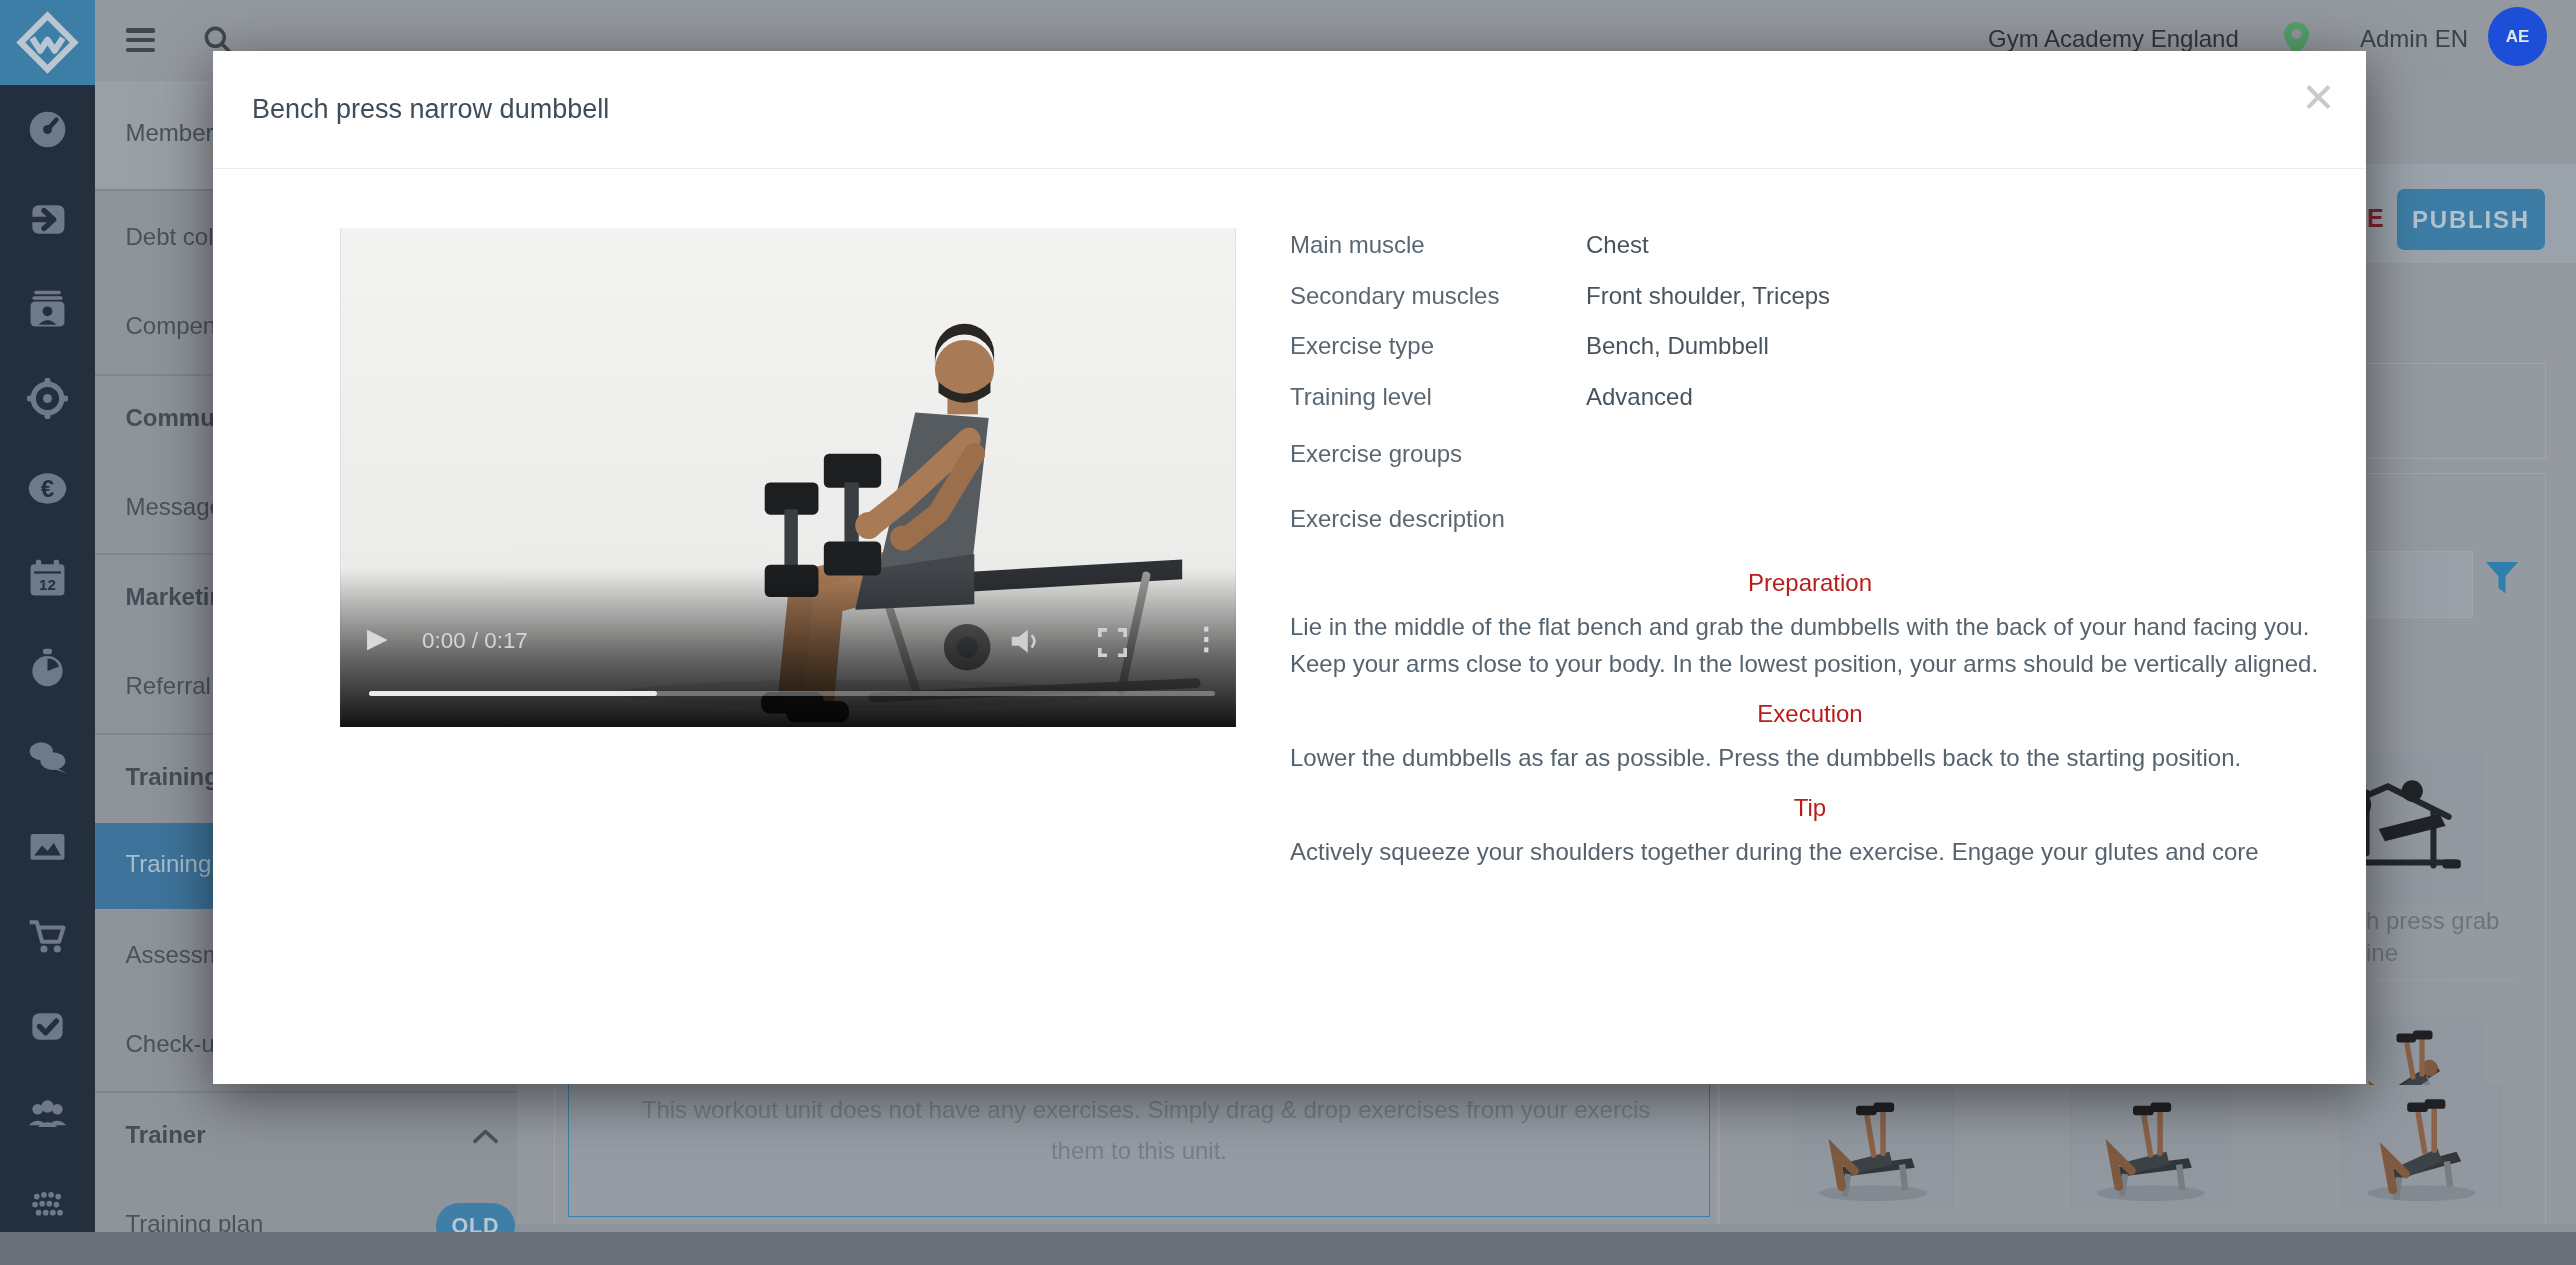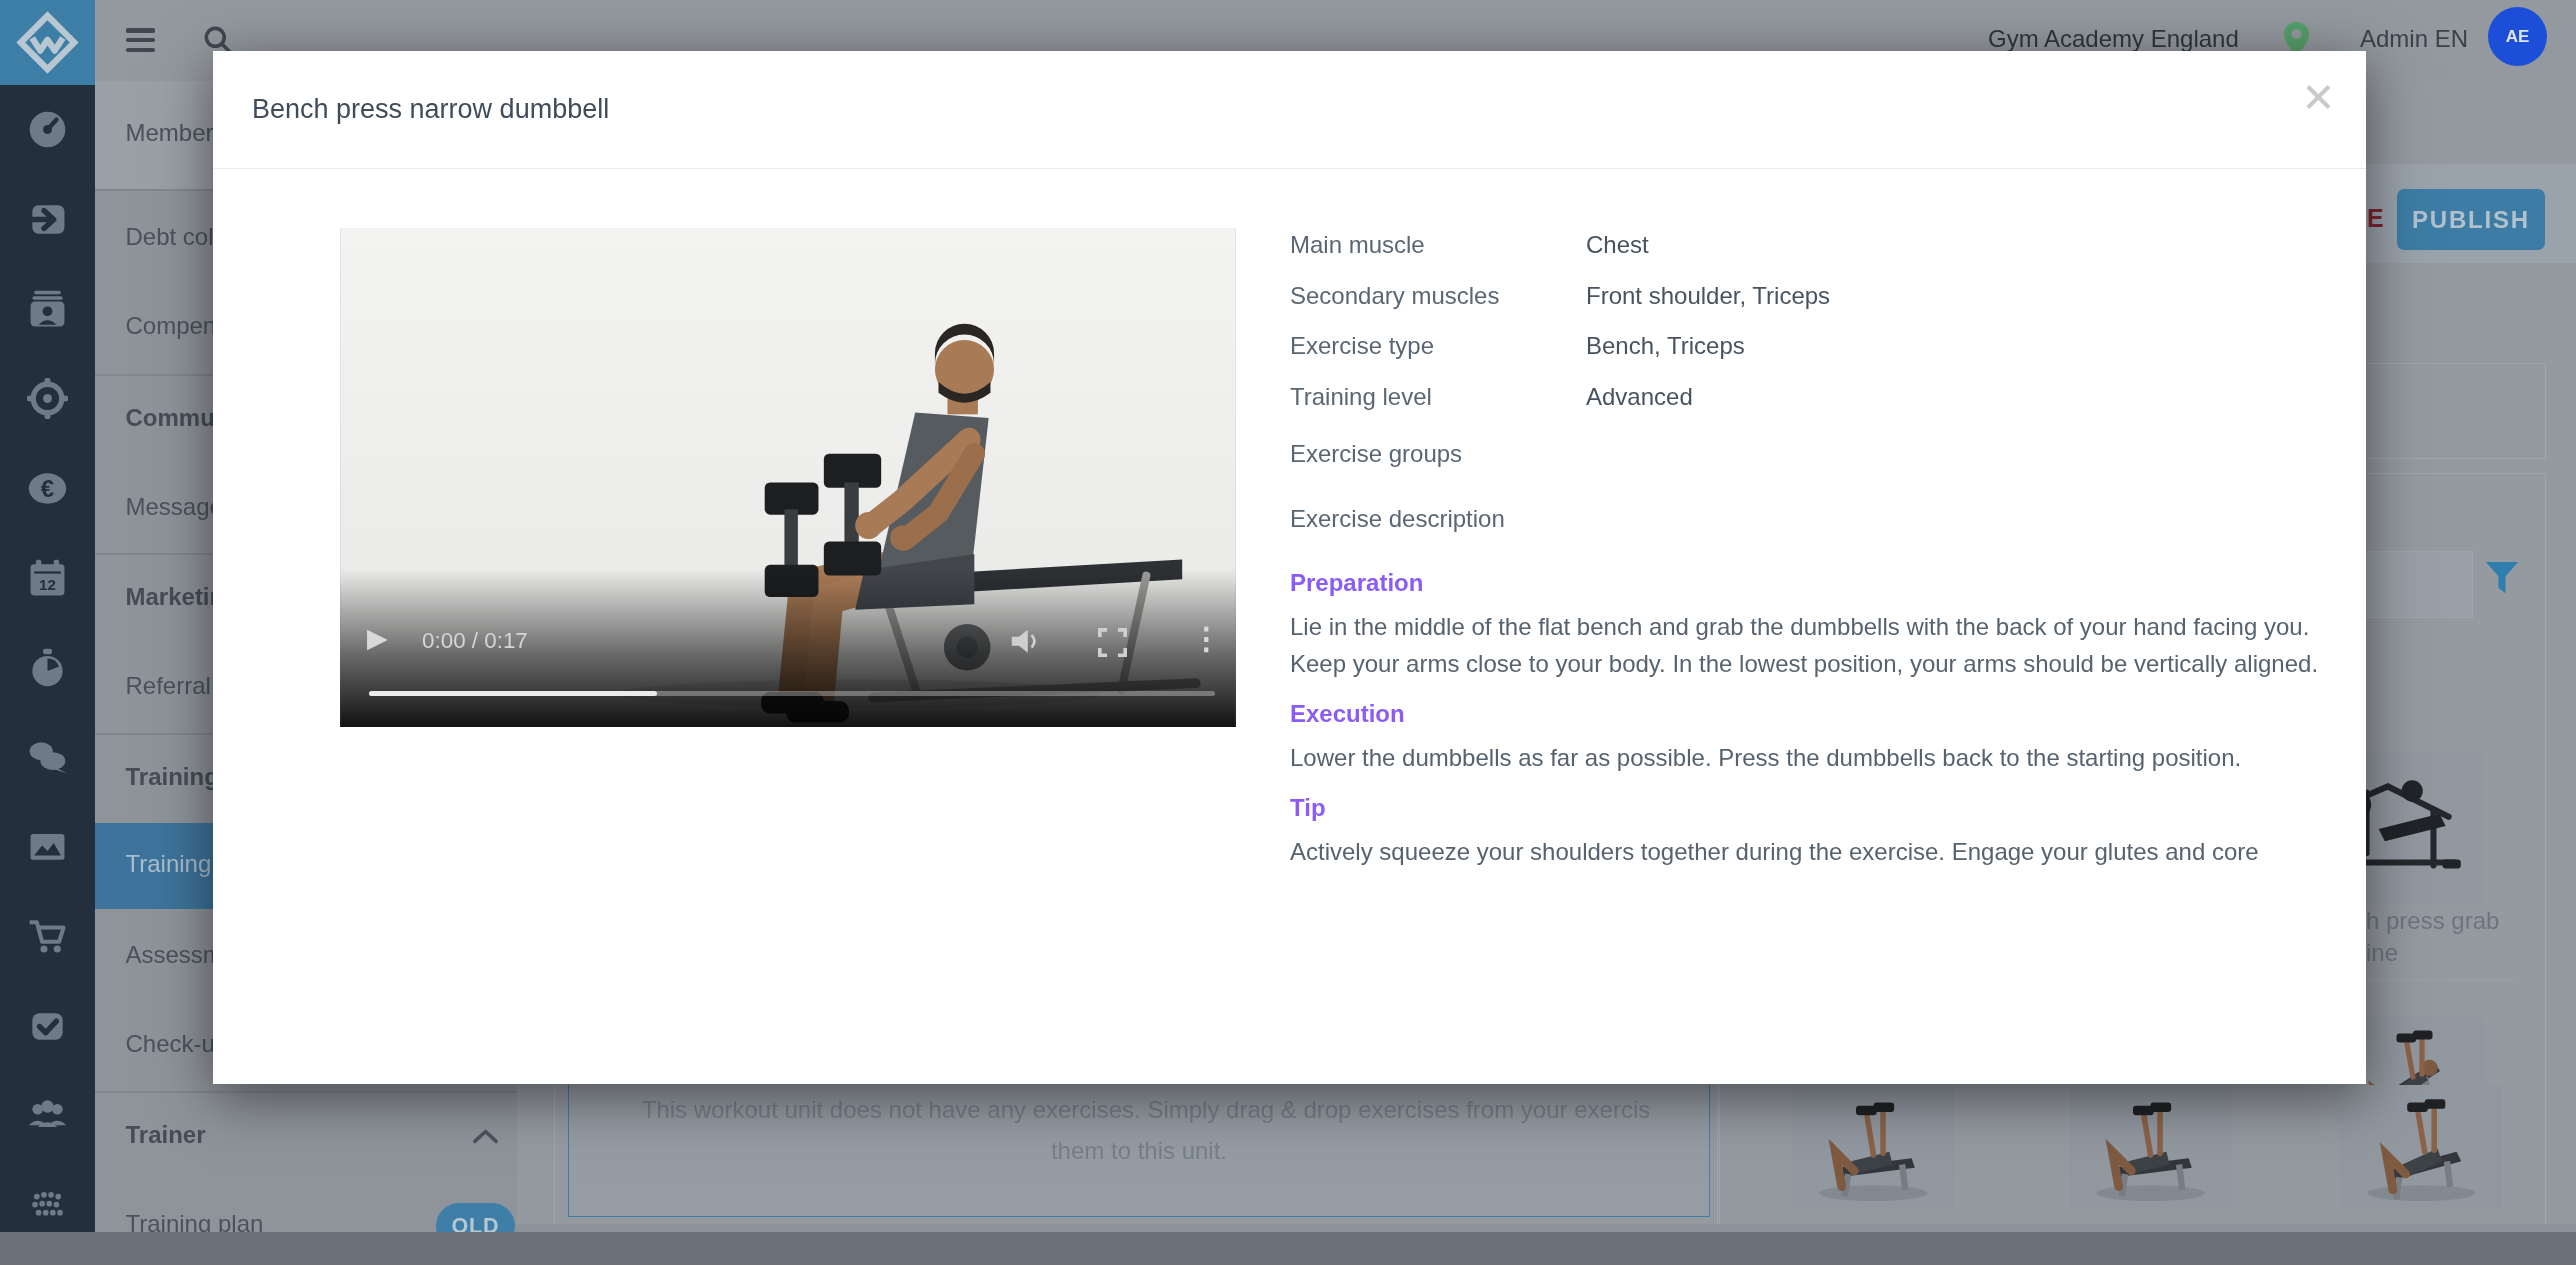--- a/index.html
+++ b/index.html
@@ -55,21 +55,21 @@
   .m-close{position:absolute;right:30.5px;top:27px;font-size:41px;color:#c8cacc;line-height:1;cursor:pointer;}
   .video{position:absolute;left:127px;top:177px;width:896px;height:499px;background:#000;overflow:hidden;}
   .v-ctrl{position:absolute;color:#d9d9d9;}
   .v-time{font-size:22.4px;color:#d5d5d5;}
   .v-bar{position:absolute;left:29px;top:463px;width:846px;height:4.5px;background:rgba(255,255,255,0.32);border-radius:2.7px;}
   .v-buf{position:absolute;left:0;top:0;height:4.5px;width:34%;background:rgba(255,255,255,0.85);border-radius:2.7px;}
   .d-row{position:absolute;left:1077px;height:36px;font-size:24px;white-space:nowrap;}
   .d-label{display:inline-block;width:296px;color:#5a6773;}
   .d-value{color:#47545f;}
   .m-desc{position:absolute;left:1077px;top:511px;width:1040px;height:344px;overflow:hidden;padding-top:7.2px;box-sizing:border-box;}
-  .m-desc h4{margin:0 0 10.8px 0;font-size:24px;font-weight:bold;color:#8b5cf6;}
+  .m-desc h4{margin:0 0 10.8px 0;font-size:24px;font-weight:normal;color:#b91c1c;text-align:center;}
   .m-desc p{margin:0 0 18px 0;font-size:24px;line-height:37px;color:#56636e;}
   .m-footer{position:absolute;left:0;top:930px;width:100%;height:103px;background:#f6f7f9;border-top:1.8px solid #e8eaed;
             display:flex;align-items:center;justify-content:flex-end;gap:108px;padding-right:38px;box-sizing:border-box;}
   .btn-cancel{font-size:25px;font-weight:bold;letter-spacing:1.3px;color:#9aa0a5;cursor:pointer;}
   .btn-add{font-size:25px;font-weight:bold;letter-spacing:1.3px;color:#44a3e3;cursor:pointer;}
 </style>
 </head>
 <body>
 
 <div id="app">
@@ -388,21 +388,21 @@
         </div>
     </div>
 
     <div class="d-row" style="top:180px;">
       <span class="d-label">Main muscle</span><span class="d-value">Chest</span>
     </div>
     <div class="d-row" style="top:231px;">
       <span class="d-label">Secondary muscles</span><span class="d-value">Front shoulder, Triceps</span>
     </div>
     <div class="d-row" style="top:281px;">
-      <span class="d-label">Exercise type</span><span class="d-value">Bench, Triceps</span>
+      <span class="d-label">Exercise type</span><span class="d-value">Bench, Dumbbell</span>
     </div>
     <div class="d-row" style="top:332px;">
       <span class="d-label">Training level</span><span class="d-value">Advanced</span>
     </div>
     <div class="d-row" style="top:389px;">
       <span class="d-label">Exercise groups</span><span class="d-value"></span>
     </div>
     <div class="d-row" style="top:454px;">
       <span class="d-label">Exercise description</span><span class="d-value"></span>
     </div>

